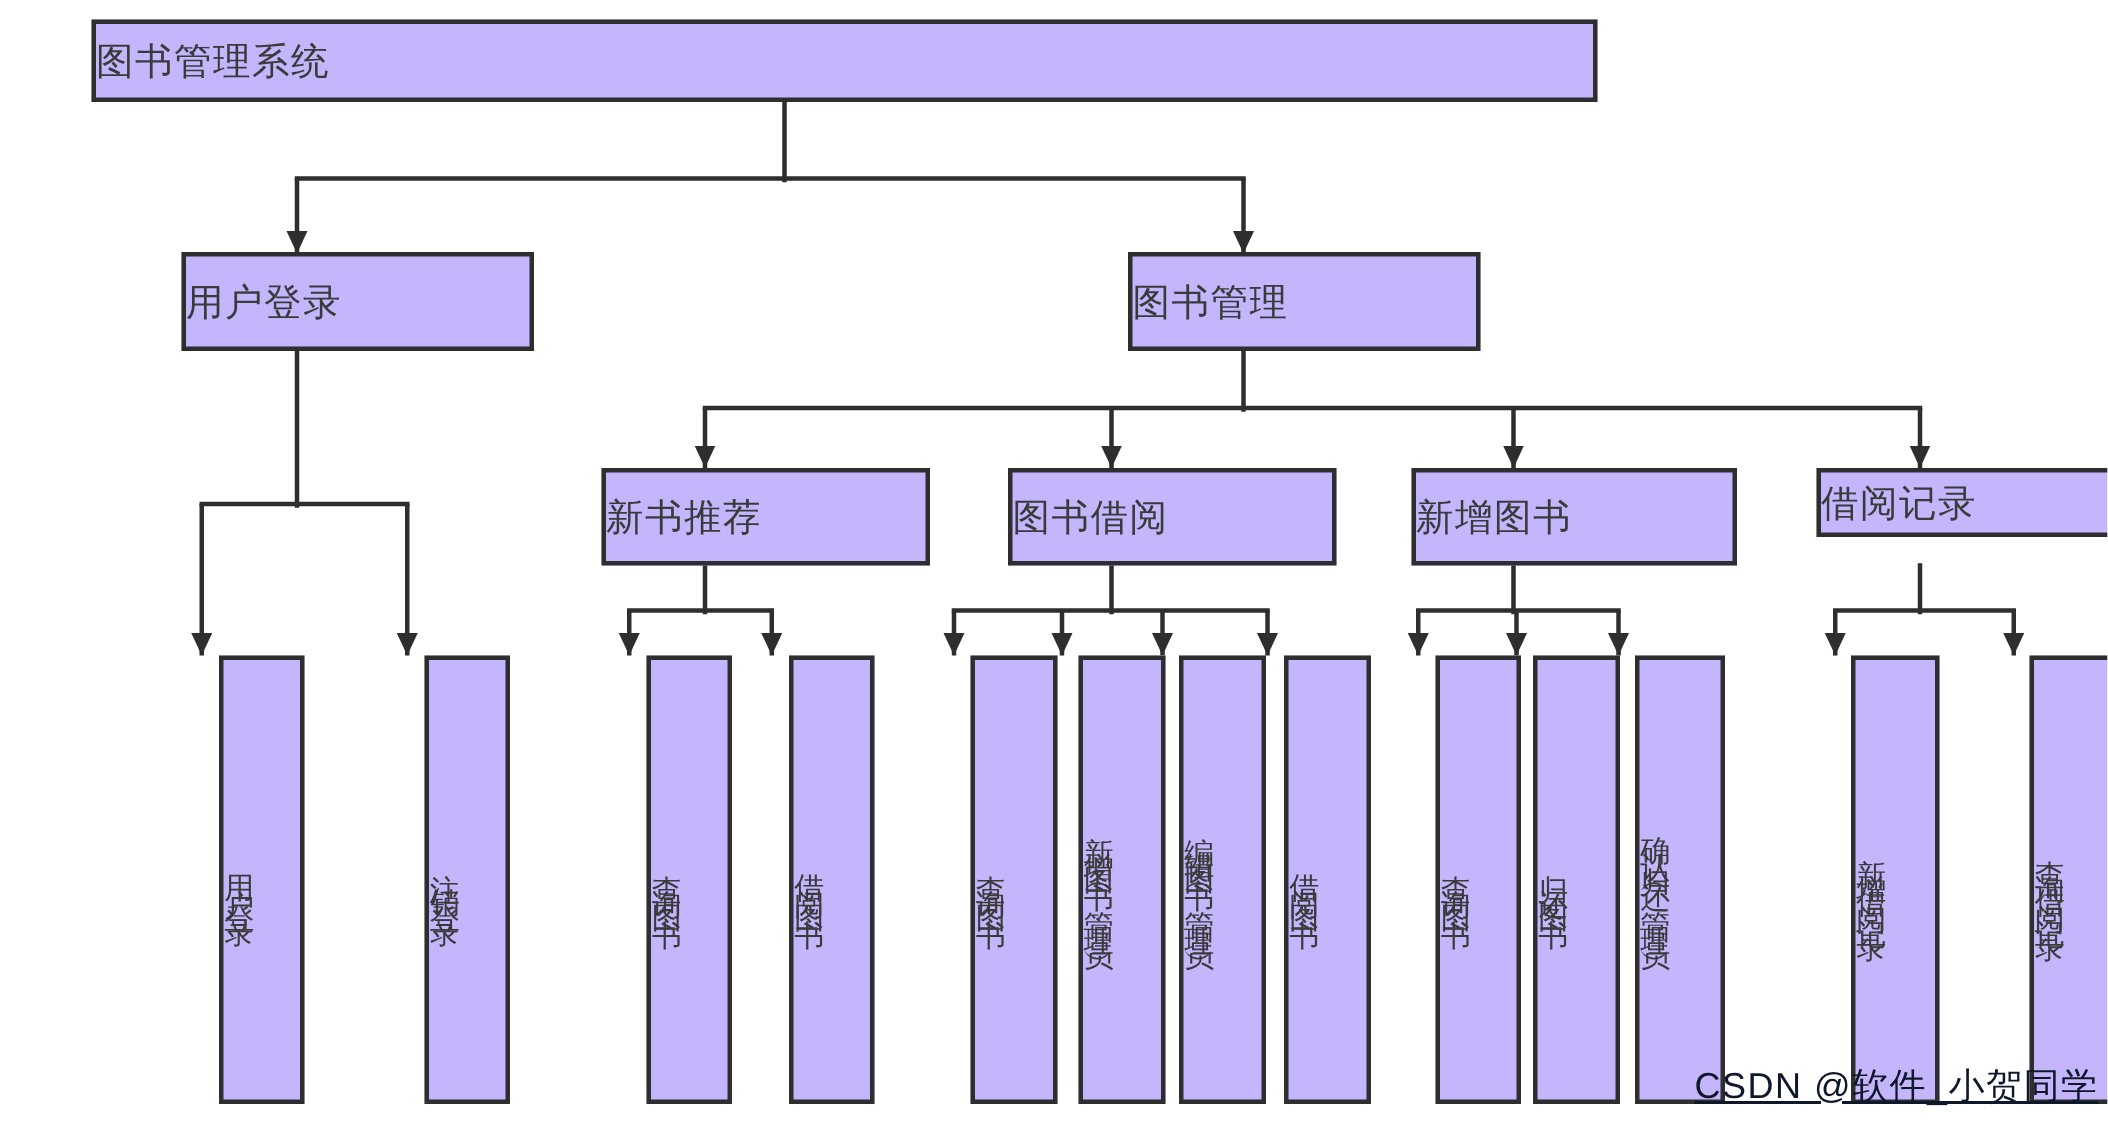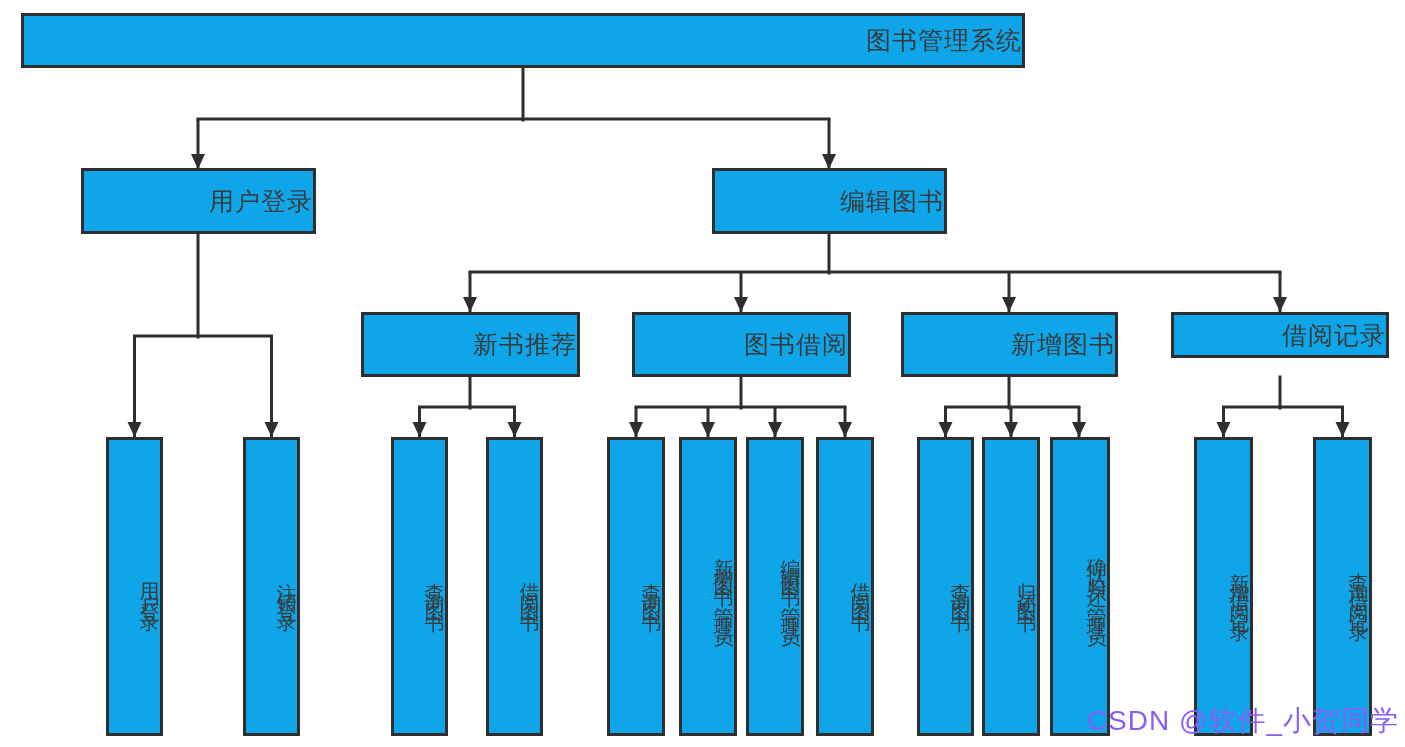--- a/index.html
+++ b/index.html
@@ -13,44 +13,46 @@
     overflow: hidden;
   }
   svg.wires {
     position: absolute;
     left: 0; top: 0;
     z-index: 0;
   }
   .node {
     position: absolute;
     border: 3px solid #2e2e2e;
-    background: #0ea5e9;
+    background: #c4b5fd;
     color: #3a3a3a;
     display: flex;
     align-items: center;
-    justify-content: flex-end;
+    justify-content: flex-start;
     z-index: 1;
+    margin-left: 40px;
   }
   .hbox { font-size: 25px; letter-spacing: 1px; white-space: nowrap; }
   .vbox .vtext {
     writing-mode: vertical-rl;
     text-orientation: mixed;
     font-size: 20px;
     letter-spacing: 10px;
     line-height: 1;
   }
   .watermark {
     position: absolute;
     right: 6px;
     bottom: 7px;
-    font-size: 28px;
+    font-size: 24px;
     letter-spacing: 1px;
-    color: #8b5cf6;
+    color: #0f172a;
     z-index: 2;
     white-space: nowrap;
+    text-decoration: underline;
   }
 </style>
 </head>
 <body>
 
 <div class="canvas">
 
   <svg class="wires" width="1405" height="747" viewBox="0 0 1405 747">
     <defs>
       <marker id="arw" markerUnits="userSpaceOnUse" markerWidth="20" markerHeight="18" refX="15" refY="7" orient="auto">
@@ -97,21 +99,21 @@
   </svg>
 
   <div class="node hbox" style="left:21px; top:13px; width:1004px; height:55px;">
     <span>图书管理系统</span>
   </div>
 
   <div class="node hbox" style="left:81px; top:168px; width:235px; height:66px;">
     <span>用户登录</span>
   </div>
   <div class="node hbox" style="left:712px; top:168px; width:235px; height:66px;">
-    <span>编辑图书</span>
+    <span>图书管理</span>
   </div>
 
   <div class="node hbox" style="left:632px; top:312px; width:219px; height:65px;">
     <span>图书借阅</span>
   </div>
   <div class="node hbox" style="left:361px; top:312px; width:219px; height:65px;">
     <span>新书推荐</span>
   </div>
   <div class="node hbox" style="left:901px; top:312px; width:217px; height:65px;">
     <span>新增图书</span>

